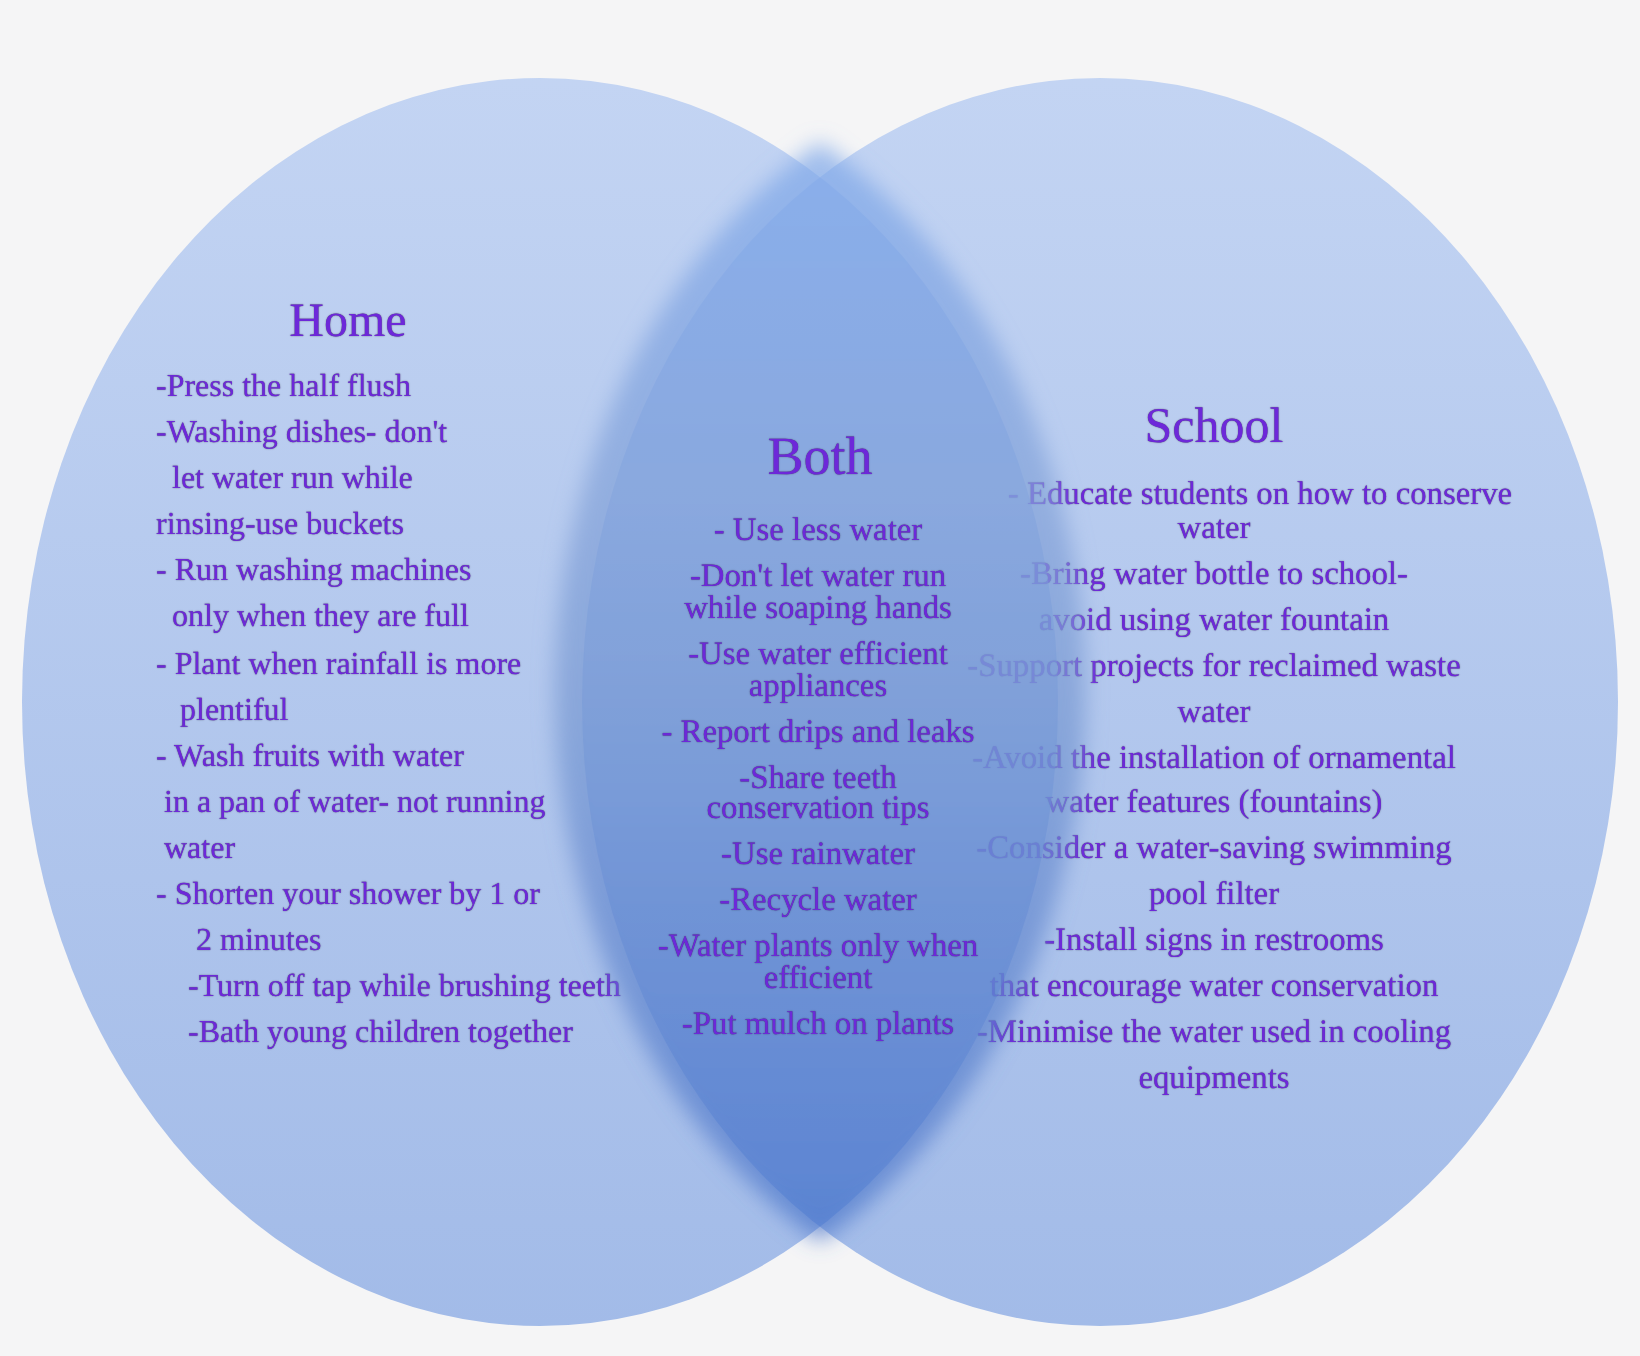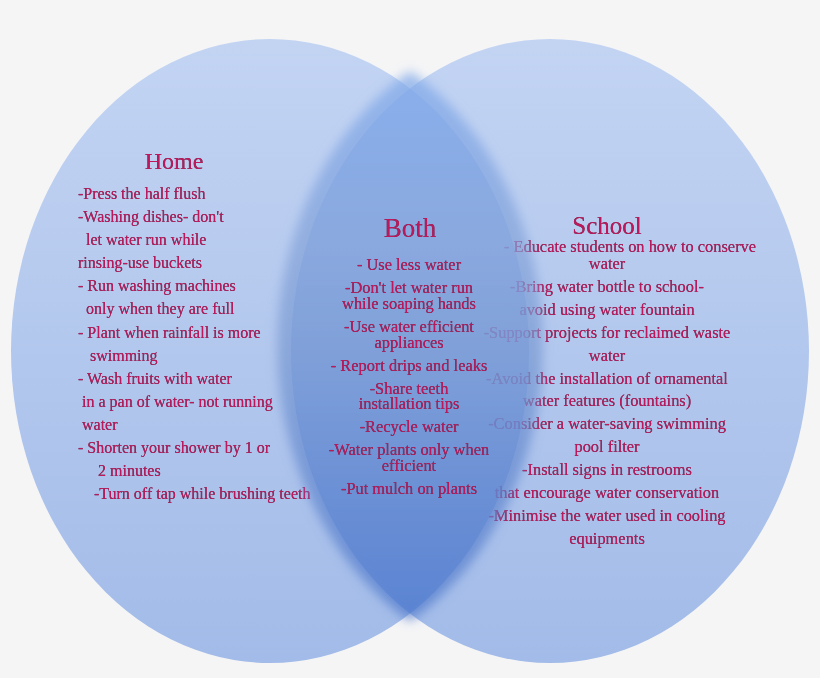--- a/index.html
+++ b/index.html
@@ -7,38 +7,38 @@
     width:820px;height:678px;
     position:relative;
     overflow:hidden;
     background:#f5f5f6;
     font-family:"Liberation Serif","DejaVu Serif",serif;
   }
   .layer{position:absolute;left:0;top:0;}
   svg{display:block;}
   #lens-layer{pointer-events:none;}
 
-  .txt{position:absolute;color:#be185d;text-shadow:0 0 0.6px rgba(36,39,48,0.85);}
+  .txt{position:absolute;color:#6d28d9;text-shadow:0 0 0.6px rgba(36,39,48,0.85);}
   .title{line-height:1;text-align:center;}
 
   .ln{white-space:pre;}
 
   
   #home-title{left:74px;top:149px;width:200px;font-size:24px;}
   #home-list{left:78px;top:182px;width:300px;font-size:16px;}
   #home-list .ln{line-height:23.1px;}
 
   
   #both-title{left:310px;top:215px;width:200px;font-size:27px;font-family:Liberation Serif, serif;}
   #both-list{left:309px;top:257px;width:200px;font-size:16.4px;text-align:center;}
   #both-list .ln{line-height:15.8px;margin-top:7.2px;}
   #both-list .ln.cont,#both-list .ln:first-child{margin-top:0;}
 
   
-  #school-title{left:507px;top:201px;width:200px;font-size:25px;margin-top:12px;}
+  #school-title{left:507px;top:201px;width:200px;font-size:25px;}
   #school-list{left:462px;top:236px;width:290px;font-size:16.4px;text-align:center;}
   #school-list .ln{line-height:22.9px;}
   #school-list .ln.cont{margin-top:-5.9px;}
   #school-list .ln.shift-right{position:relative;left:23px;}
 </style>
 </head>
 <body>
 
 <div class="layer">
 <svg width="820" height="678" viewBox="0 0 820 678" aria-hidden="true">
@@ -84,27 +84,28 @@
 
 <div class="txt title" id="home-title">Home</div>
 <div class="txt" id="home-list">
     <div class="ln">-Press the half flush</div>
     <div class="ln">-Washing dishes- don't</div>
     <div class="ln cont">  let water run while</div>
     <div class="ln cont">rinsing-use buckets</div>
     <div class="ln">- Run washing machines</div>
     <div class="ln cont">  only when they are full</div>
     <div class="ln">- Plant when rainfall is more</div>
-    <div class="ln cont">   swimming</div>
+    <div class="ln cont">   plentiful</div>
     <div class="ln">- Wash fruits with water</div>
     <div class="ln cont"> in a pan of water- not running</div>
     <div class="ln cont"> water</div>
     <div class="ln">- Shorten your shower by 1 or</div>
     <div class="ln cont">     2 minutes</div>
     <div class="ln">    -Turn off tap while brushing teeth</div>
+    <div class="ln">    -Bath young children together</div>
   </div>
 
 <div class="layer" id="lens-layer">
 <svg width="820" height="678" viewBox="0 0 820 678" aria-hidden="true">
   <defs>
     <linearGradient id="gradM" gradientUnits="userSpaceOnUse" x1="0" y1="72" x2="0" y2="620">
       <stop offset="0" stop-color="rgb(128,169,234)" stop-opacity="0.72"></stop>
       <stop offset="0.33" stop-color="rgb(133,163,217)" stop-opacity="0.72"></stop>
       <stop offset="0.52" stop-color="rgb(121,154,211)" stop-opacity="0.72"></stop>
       <stop offset="0.7" stop-color="rgb(104,140,208)" stop-opacity="0.72"></stop>
@@ -126,18 +127,19 @@
 
 <div class="txt title" id="both-title">Both</div>
 <div class="txt" id="both-list">
     <div class="ln">- Use less water</div>
     <div class="ln">-Don't let water run</div>
     <div class="ln cont">while soaping hands</div>
     <div class="ln">-Use water efficient</div>
     <div class="ln cont">appliances</div>
     <div class="ln">- Report drips and leaks</div>
     <div class="ln">-Share teeth</div>
-    <div class="ln cont">installation tips</div>
+    <div class="ln cont">conservation tips</div>
+    <div class="ln">-Use rainwater</div>
     <div class="ln">-Recycle water</div>
     <div class="ln">-Water plants only when</div>
     <div class="ln cont">efficient</div>
     <div class="ln">-Put mulch on plants</div>
   </div>
 
 </body></html>

